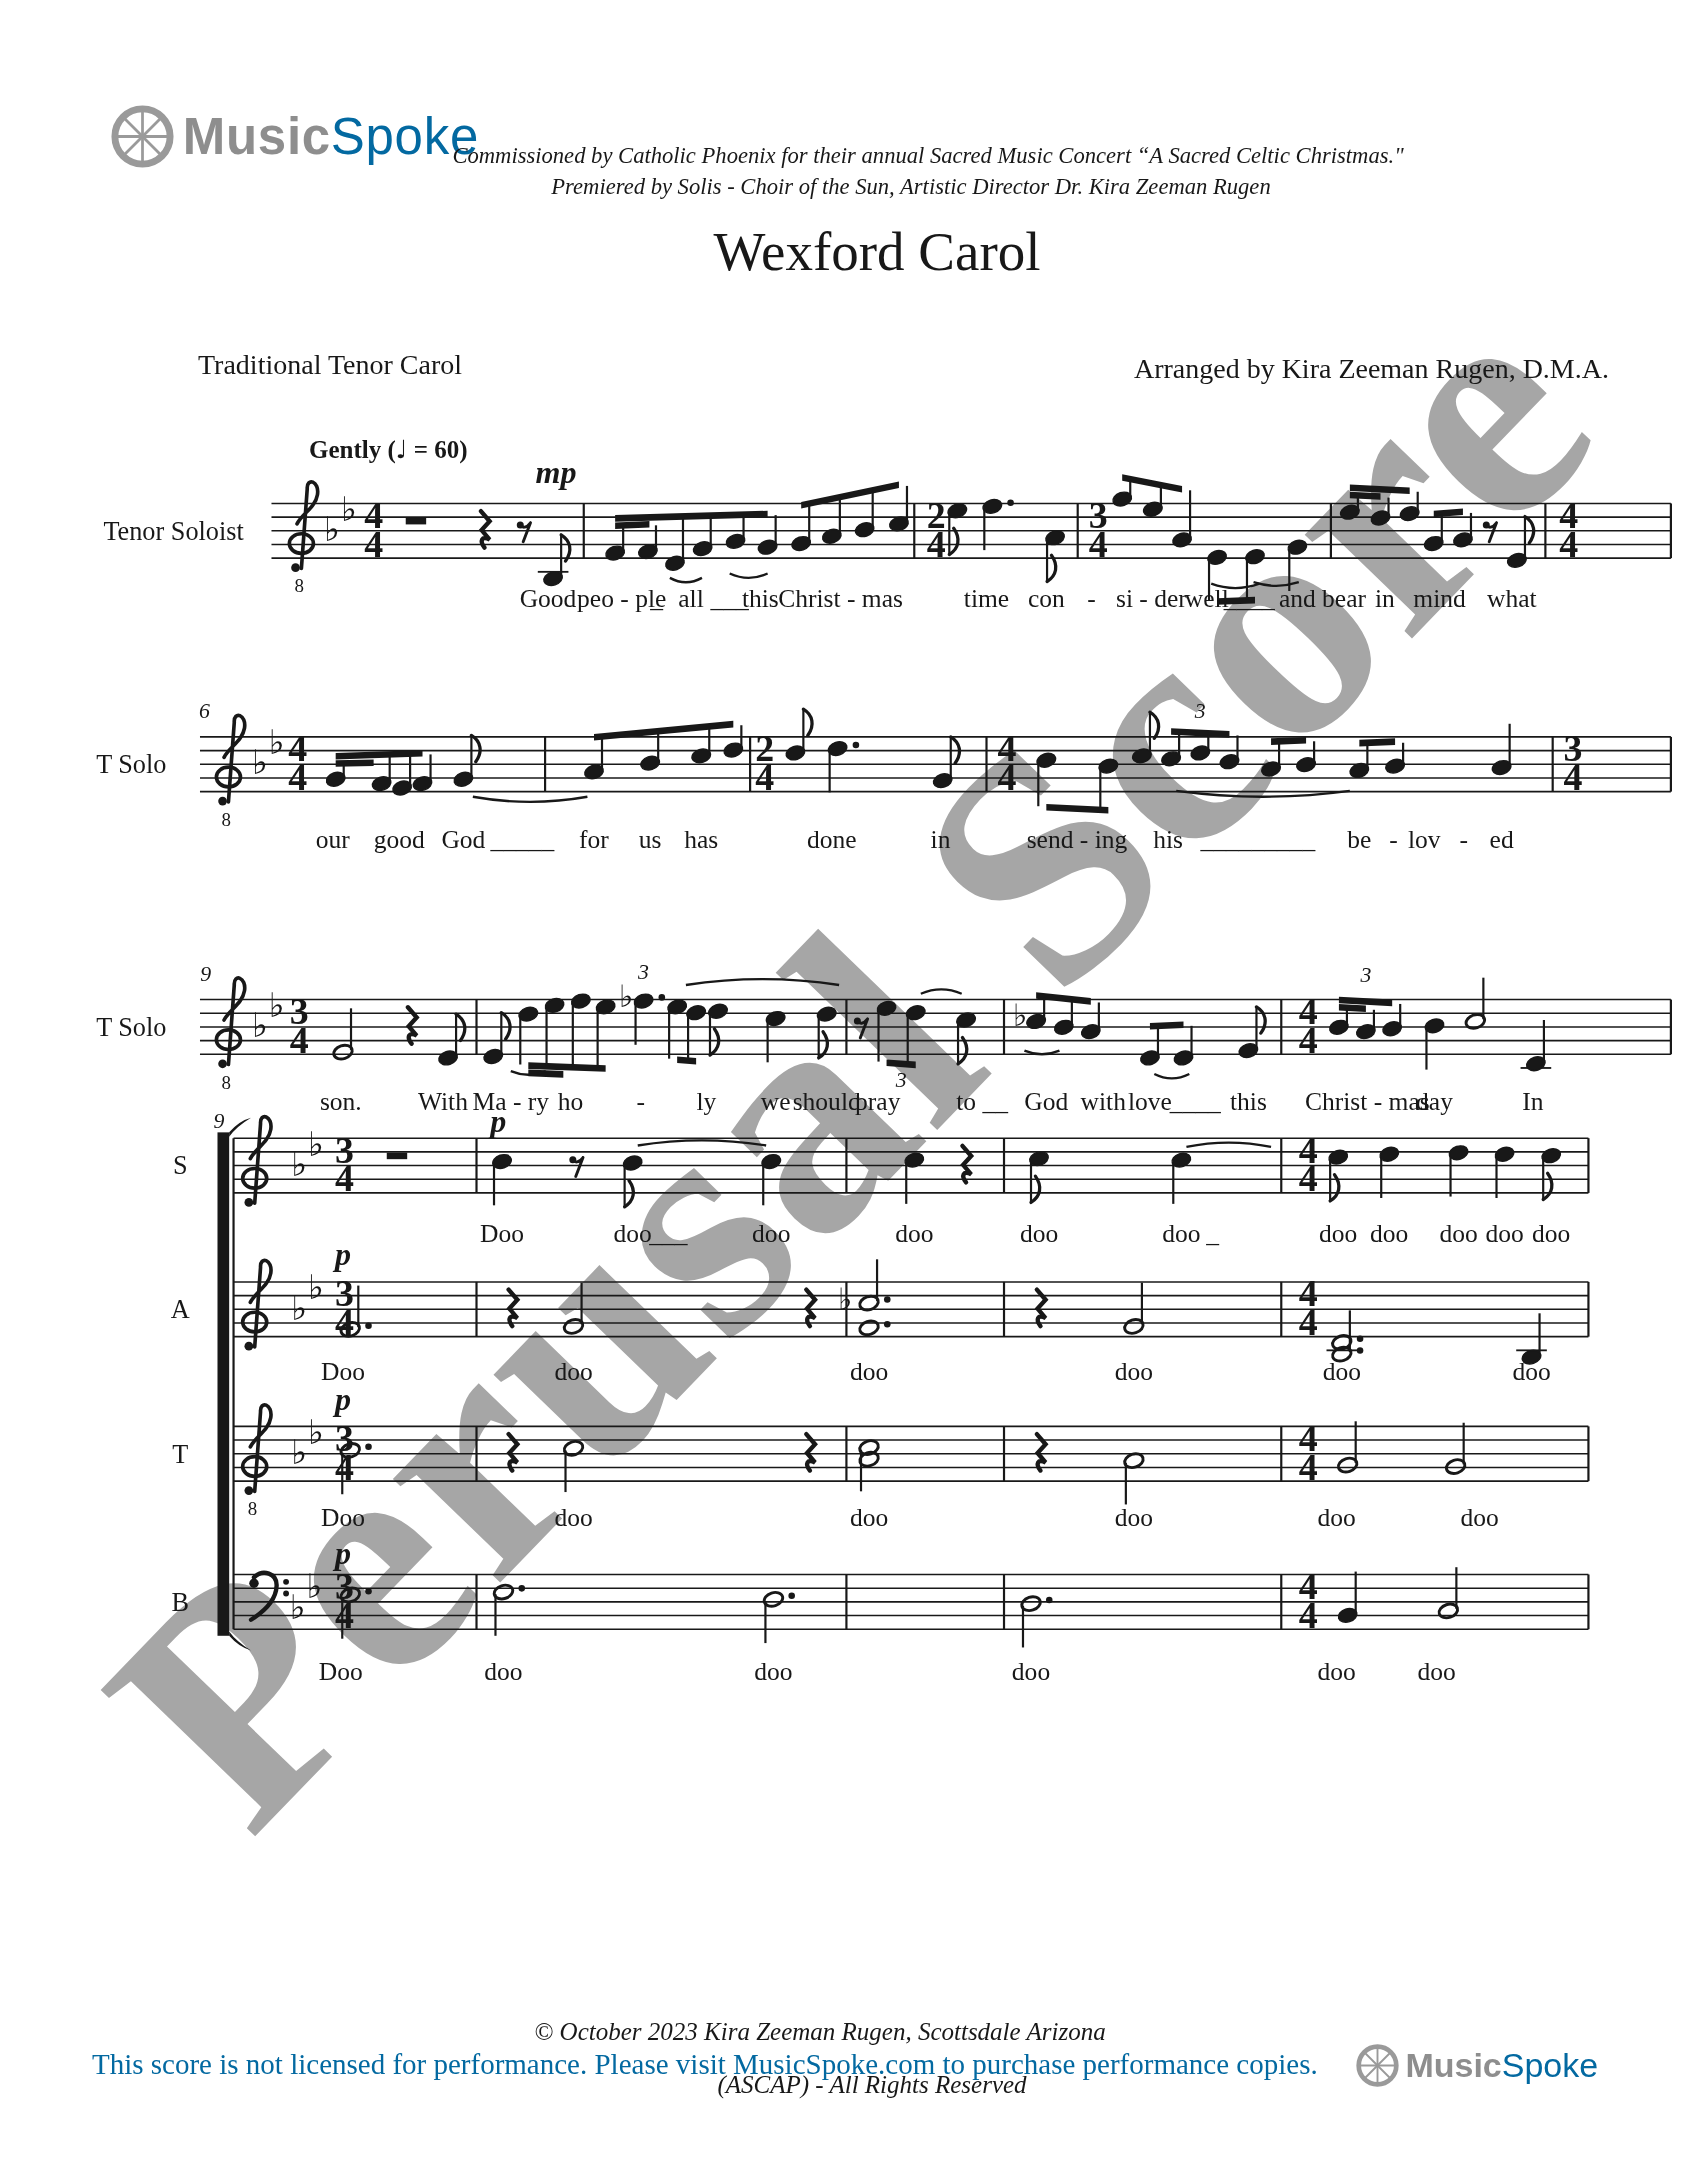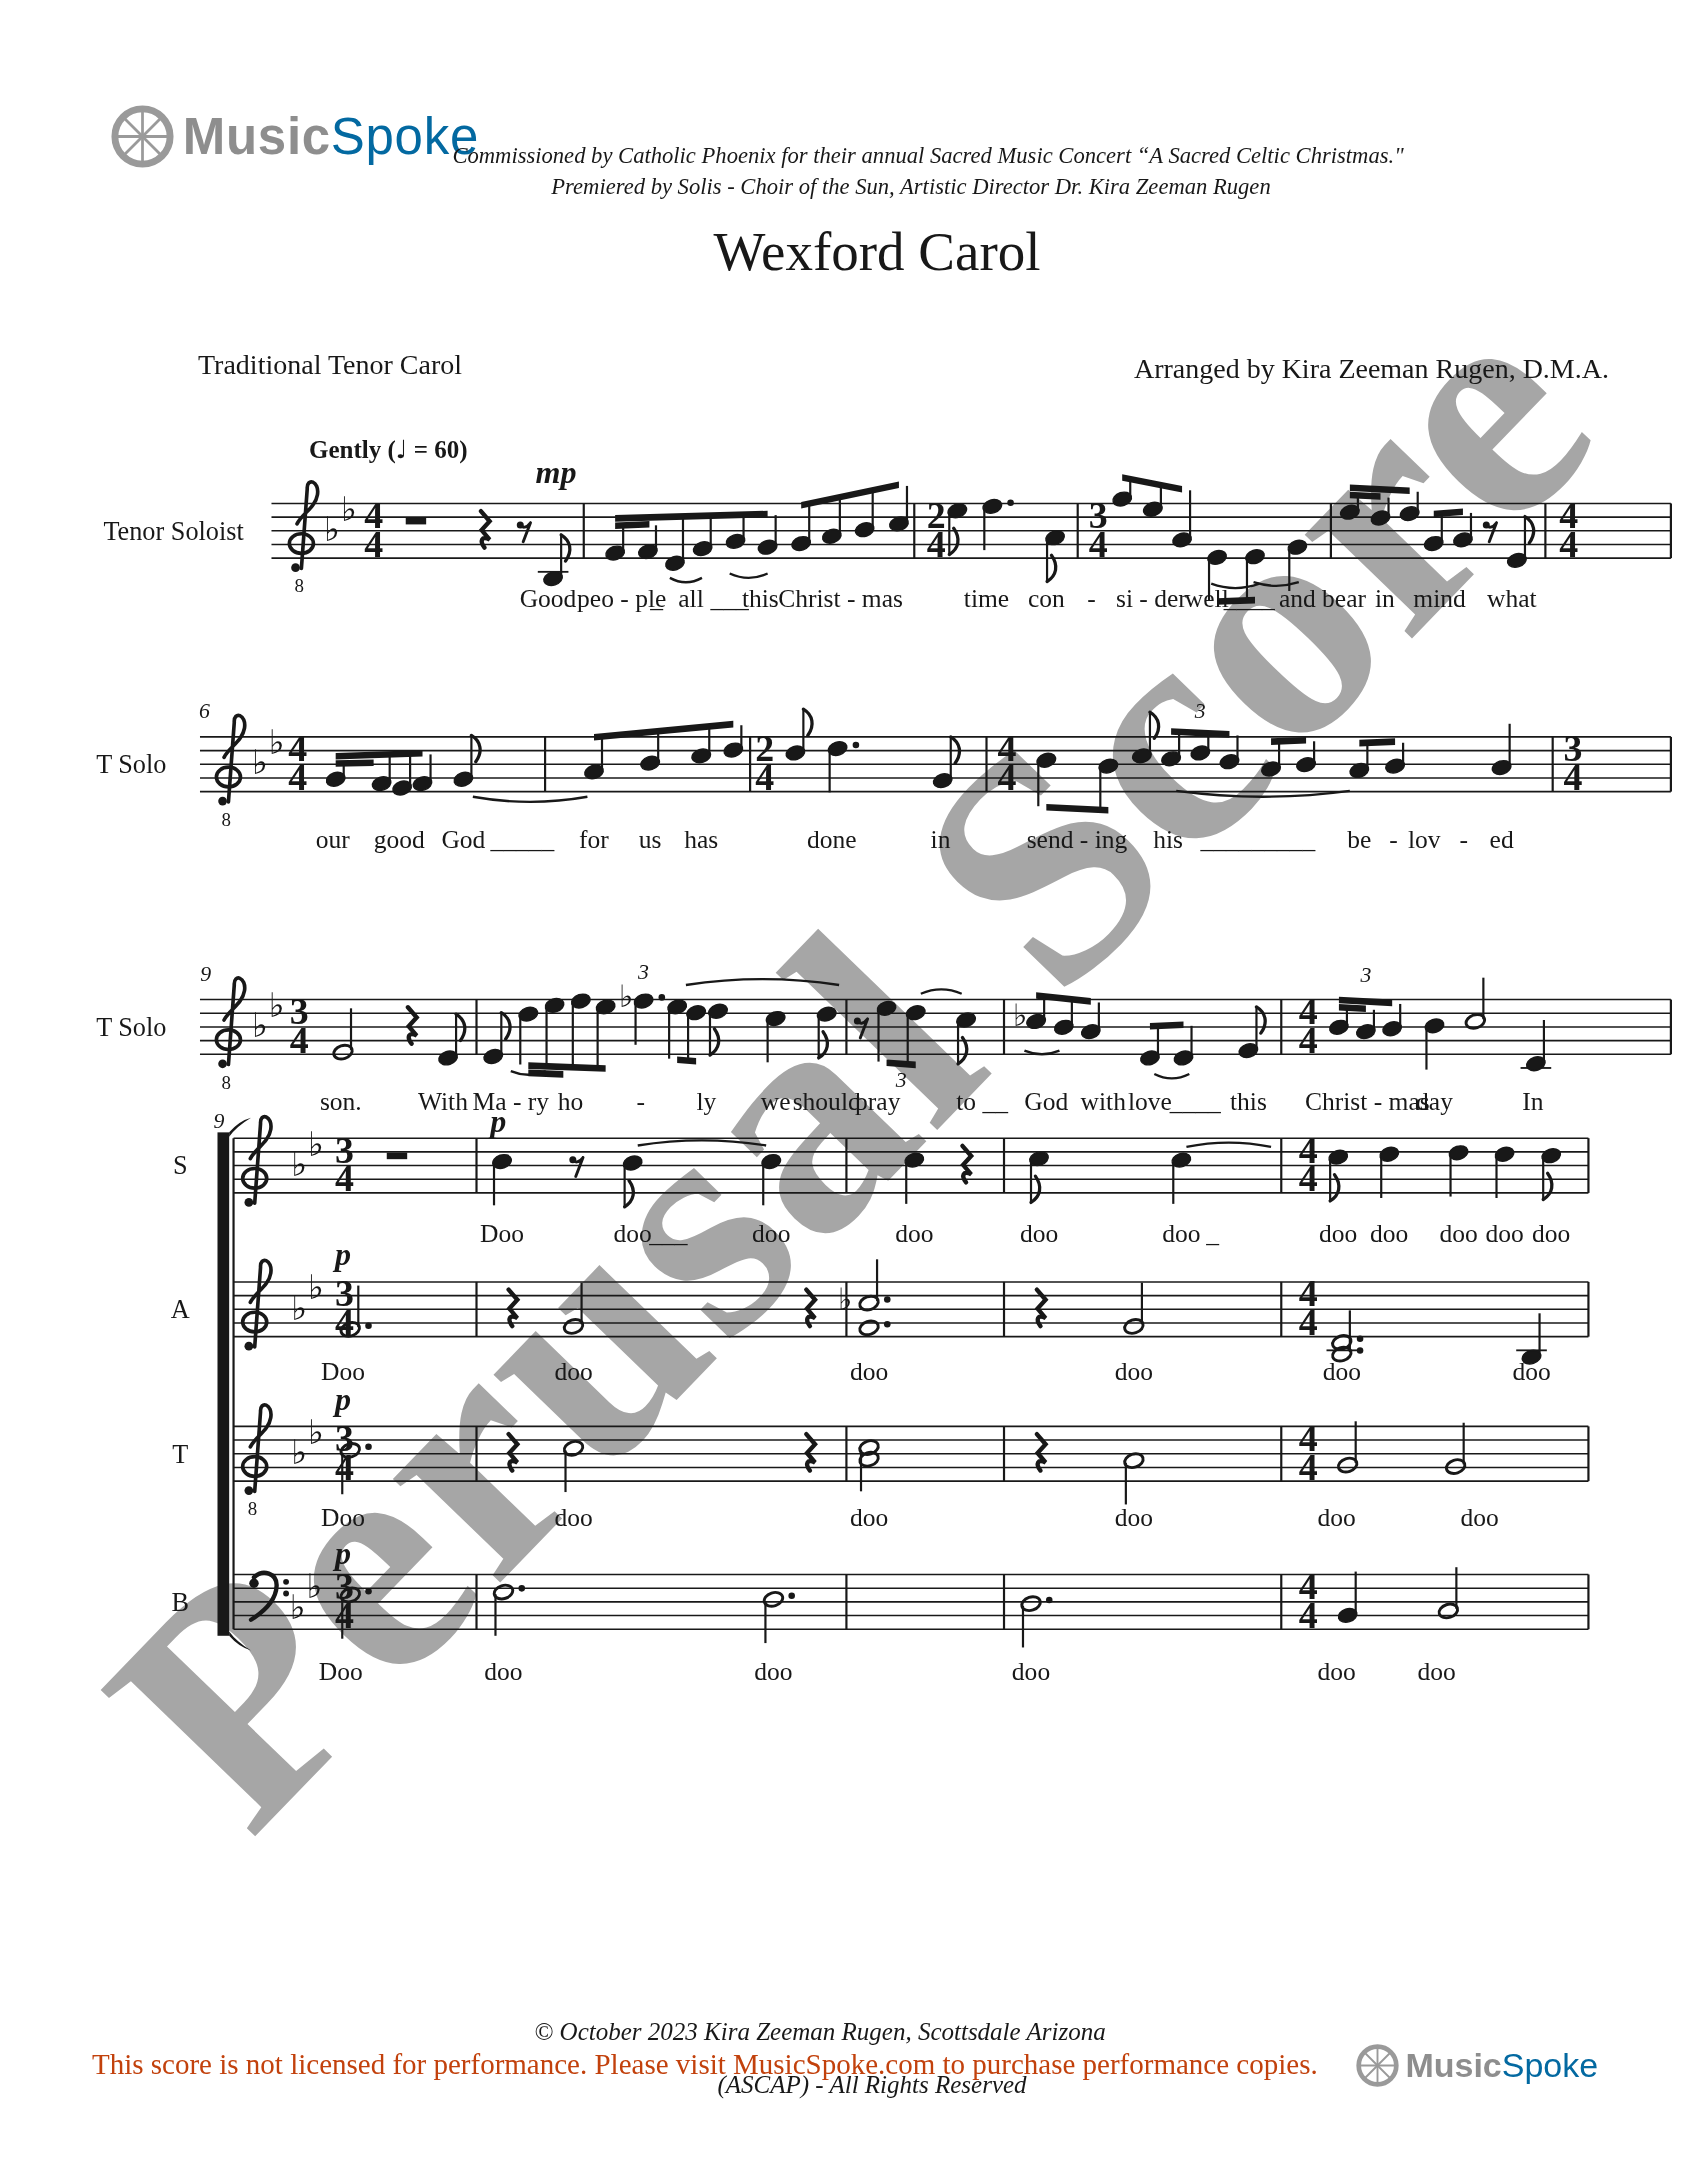--- a/index.html
+++ b/index.html
@@ -651,21 +651,21 @@
           <text x="467" y="2302" font-size="35" text-anchor="middle" fill="#181818" font-family="&quot;Liberation Serif&quot;,&quot;DejaVu Serif&quot;,serif">Doo</text>
           <text x="690" y="2302" font-size="35" text-anchor="middle" fill="#181818" font-family="&quot;Liberation Serif&quot;,&quot;DejaVu Serif&quot;,serif">doo</text>
           <text x="1060" y="2302" font-size="35" text-anchor="middle" fill="#181818" font-family="&quot;Liberation Serif&quot;,&quot;DejaVu Serif&quot;,serif">doo</text>
           <text x="1413" y="2302" font-size="35" text-anchor="middle" fill="#181818" font-family="&quot;Liberation Serif&quot;,&quot;DejaVu Serif&quot;,serif">doo</text>
           <text x="1832" y="2302" font-size="35" text-anchor="middle" fill="#181818" font-family="&quot;Liberation Serif&quot;,&quot;DejaVu Serif&quot;,serif">doo</text>
           <text x="1969" y="2302" font-size="35" text-anchor="middle" fill="#181818" font-family="&quot;Liberation Serif&quot;,&quot;DejaVu Serif&quot;,serif">doo</text>
         </g>
       </g>
     </svg>
 
-  <div id="notice" class="abs" style="color: #c2410c; text-align: right;">This score is not licensed for performance. Please visit MusicSpoke.com to purchase performance copies.</div>
+  <div id="notice" class="abs" style="color: #0369a1; text-align: right;">This score is not licensed for performance. Please visit MusicSpoke.com to purchase performance copies.</div>
   <div id="foot1" class="foot abs">© October 2023 Kira Zeeman Rugen, Scottsdale Arizona</div>
   <div id="foot2" class="foot abs">(ASCAP) - All Rights Reserved</div>
 
   <div id="logoBottom" class="logo abs">
     <svg viewBox="0 0 100 100">
       <g stroke="#9a9a9a" fill="none">
         <circle cx="50" cy="50" r="40" stroke-width="10"></circle>
         <line x1="50" y1="12" x2="50" y2="88" stroke-width="4"></line>
         <line x1="12" y1="50" x2="88" y2="50" stroke-width="4"></line>
         <line x1="24" y1="24" x2="76" y2="76" stroke-width="4"></line>

